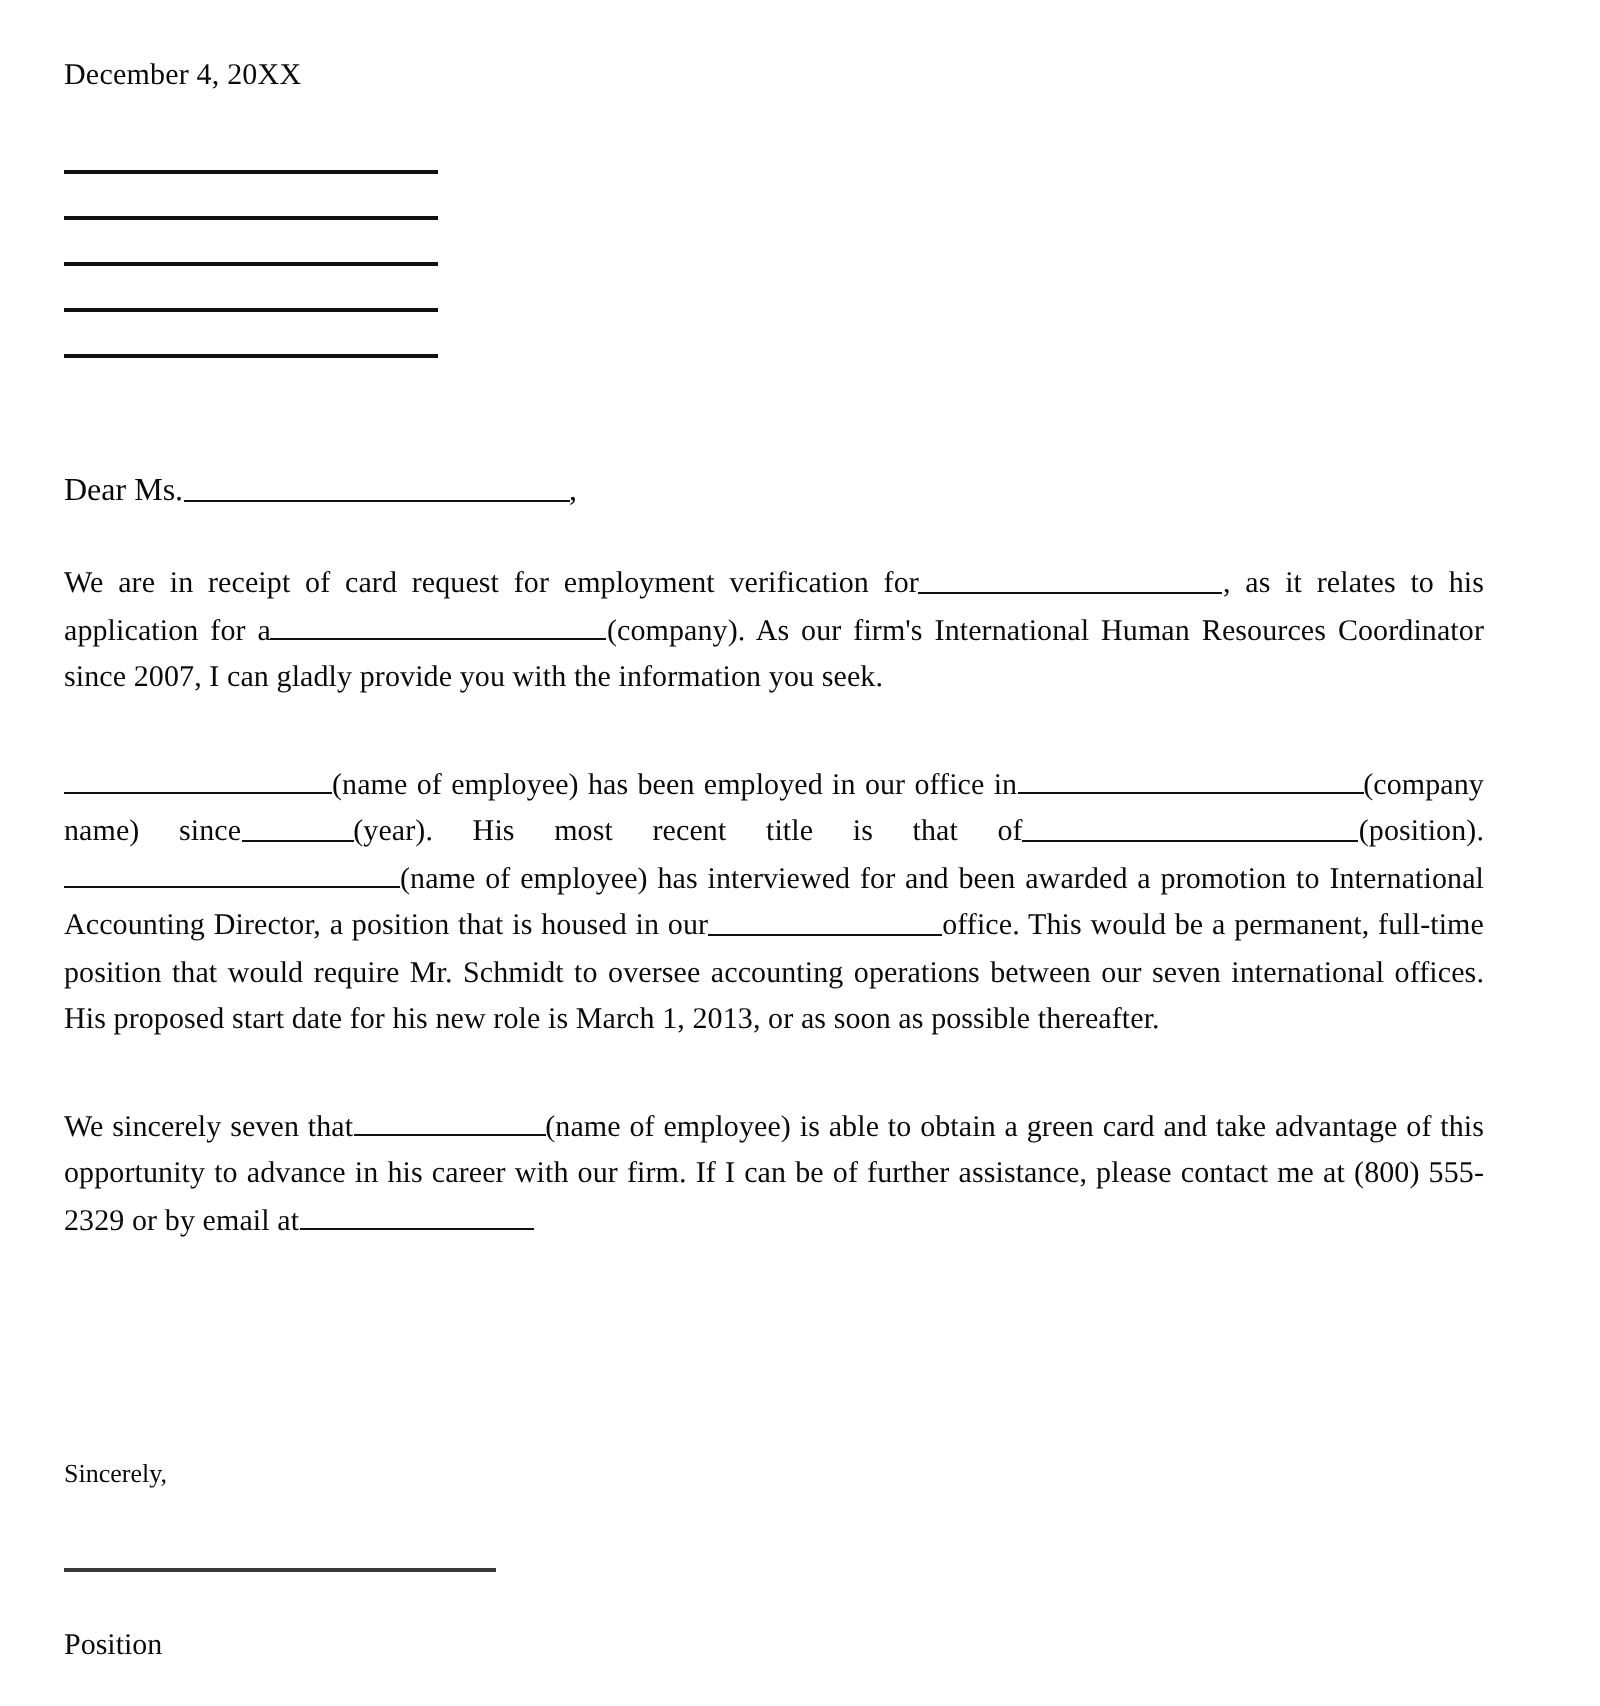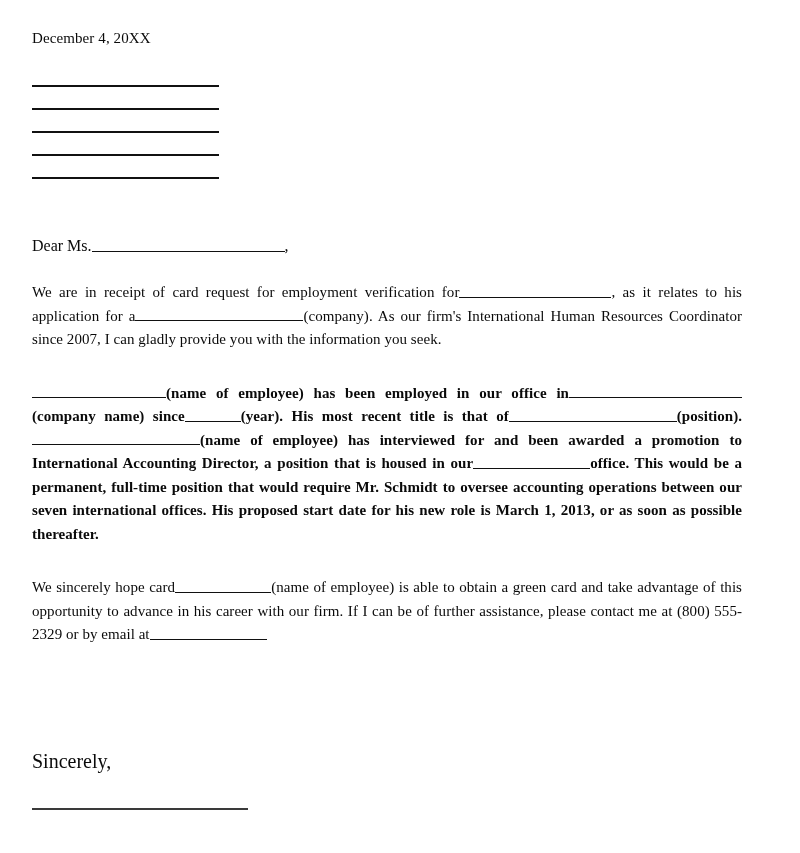--- a/index.html
+++ b/index.html
@@ -52,21 +52,20 @@
     line-height: 23.5px;
     text-align: justify;
     text-justify: inter-word;
     letter-spacing: 0.05px;
   }
   .para.first {
     margin-top: 25px;
   }
   .para.second {
     margin-top: 30px;
-    font-weight: bold;
   }
   .para.third {
     margin-top: 30px;
   }
   
   .blank {
     display: inline-block;
     border-bottom: 1.6px solid #111111;
     vertical-align: baseline;
     height: 0.86em;
@@ -75,21 +74,21 @@
   .b-xxs { width: 56px; }
   .b-xs  { width: 96px; }
   .b-sm  { width: 117px; }
   .b-md  { width: 134px; }
   .b-lg  { width: 152px; }
   .b-xl  { width: 168px; }
   .b-xxl { width: 173px; }
   .b-sal { width: 193px; }
   .closing {
     margin: 104px 0 0 2px;
-    font-size: 20px;
+    font-size: 13px;
     line-height: 20px;
   }
   .sign-rule {
     height: 0;
     border-bottom: 2px solid #3a3a3a;
     width: 216px;
     margin: 37px 0 0 2px;
   }
   .position-label {
     margin: 27px 0 0 2px;
@@ -111,20 +110,21 @@
     <div class="addr-rule"></div>
     <div class="addr-rule"></div>
   </div>
 
   <div class="salutation"><span>Dear Ms.</span><span class="blank b-sal"></span><span>,</span></div>
 
   <p class="para first"><span>We are in receipt of card request for employment verification for</span><span class="blank b-lg"></span><span>, as it relates to his application for a</span><span class="blank b-xl"></span><span>(company). As our firm's International Human Resources Coordinator since 2007, I can gladly provide you with the information you seek.</span></p>
 
   <p class="para second"><span class="blank b-md"></span><span>(name of employee) has been employed in our office in</span><span class="blank b-xxl"></span><span>(company name) since</span><span class="blank b-xxs"></span><span>(year). His most recent title is that of</span><span class="blank b-xl"></span><span>(position).</span><span class="blank b-xl"></span><span>(name of employee) has interviewed for and been awarded a promotion to International Accounting Director, a position that is housed in our</span><span class="blank b-sm"></span><span>office. This would be a permanent, full-time position that would require Mr. Schmidt to oversee accounting operations between our seven international offices. His proposed start date for his new role is March 1, 2013, or as soon as possible thereafter.</span></p>
 
-  <p class="para third"><span>We sincerely hope card</span><span class="blank b-xs"></span><span>(name of employee) is able to obtain a green card and take advantage of this opportunity to advance in his career with our firm. If I can be of further assistance, please contact me at (800) 555-2329 or by email at</span><span class="blank b-sm"></span></p>
+  <p class="para third"><span>We sincerely seven that</span><span class="blank b-xs"></span><span>(name of employee) is able to obtain a green card and take advantage of this opportunity to advance in his career with our firm. If I can be of further assistance, please contact me at (800) 555-2329 or by email at</span><span class="blank b-sm"></span></p>
 
   <div class="closing">Sincerely,</div>
 
   <div class="sign-rule"></div>
 
+  <div class="position-label">Position</div>
 
 </div>
 
 </body></html>

